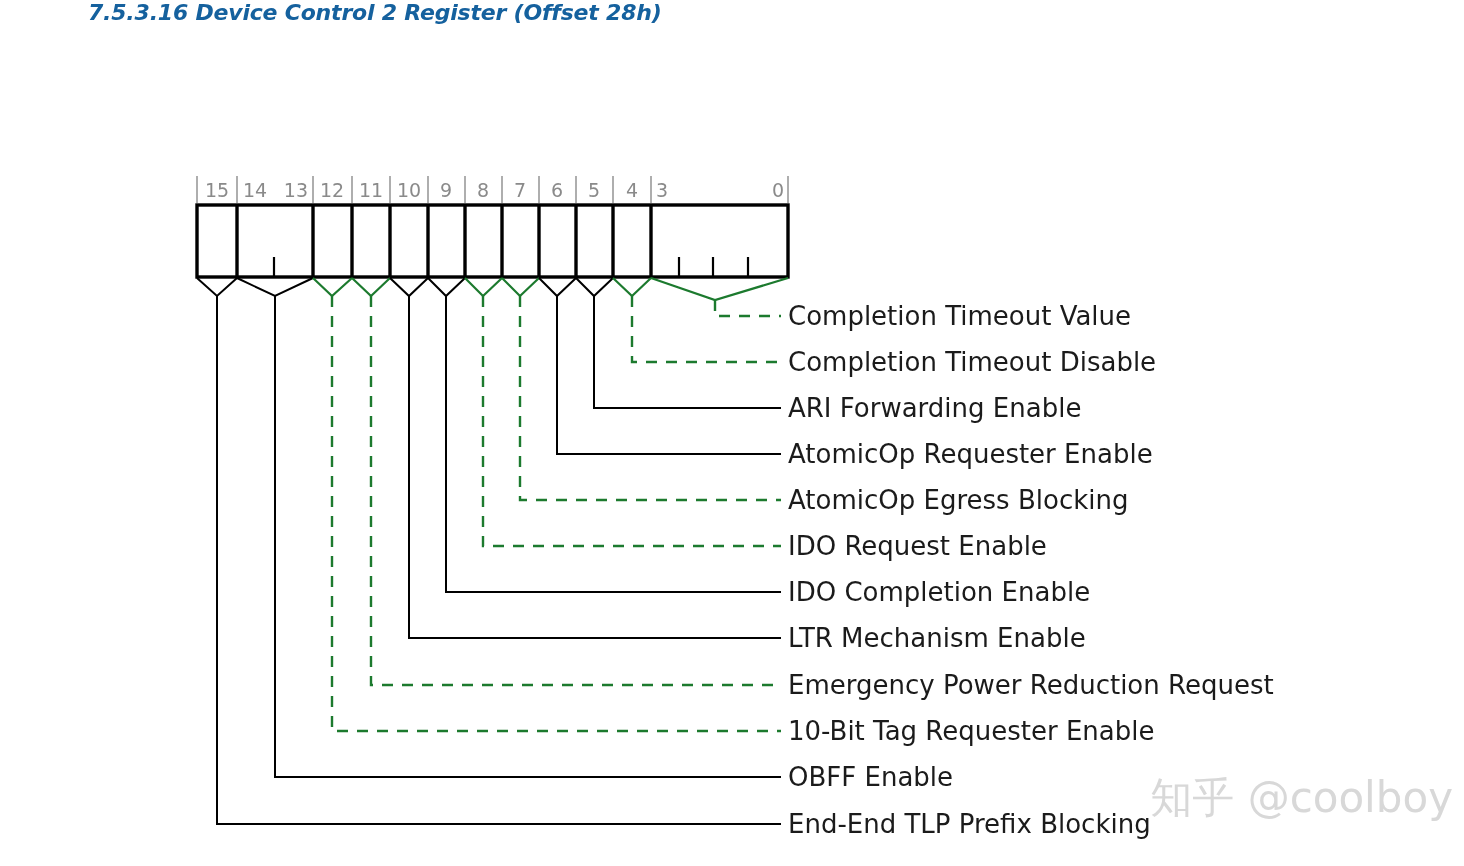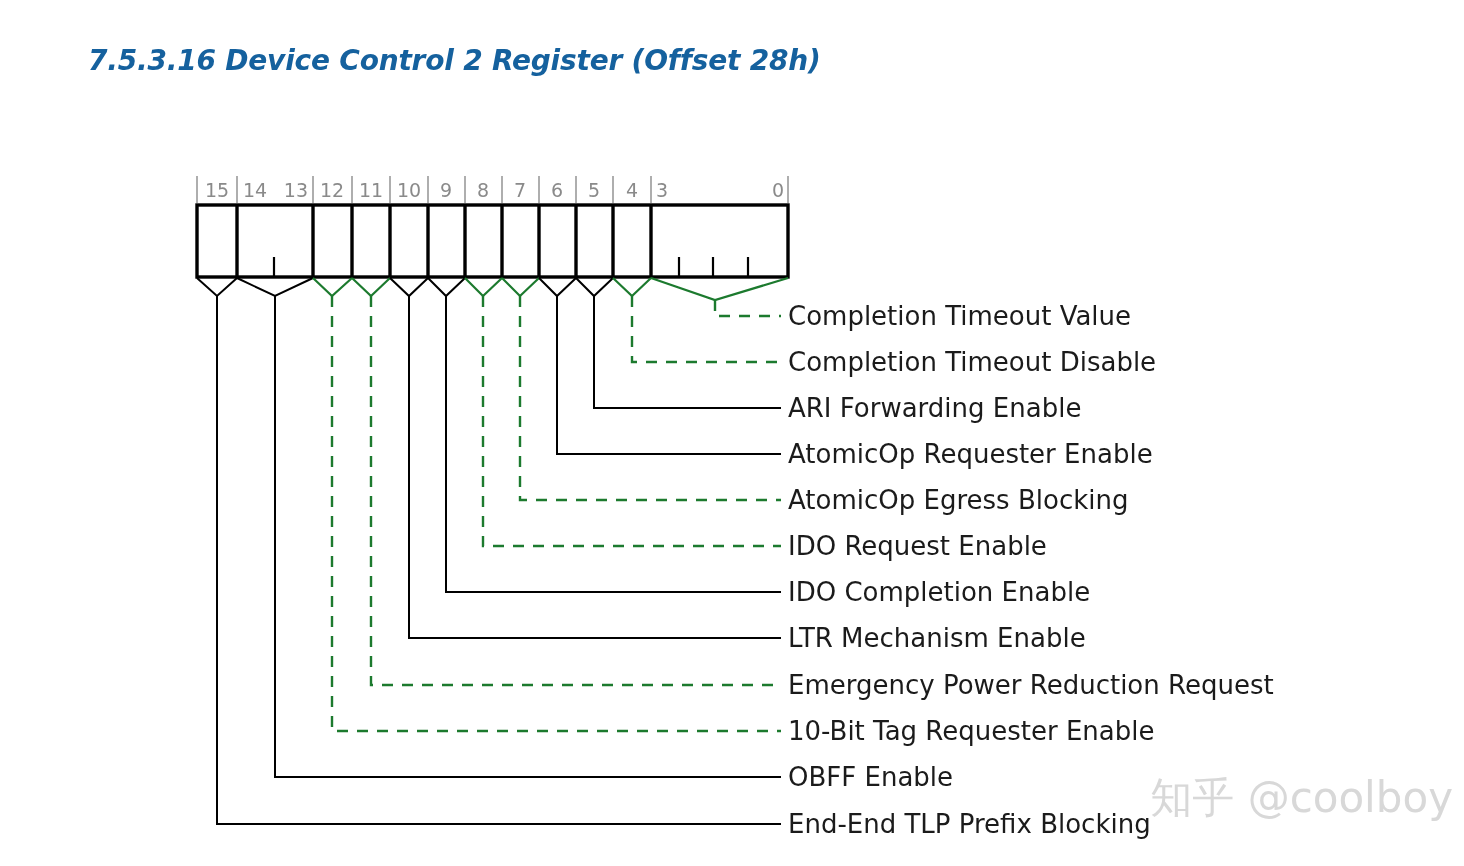--- a/index.html
+++ b/index.html
@@ -6,28 +6,27 @@
   body{
     width:1464px;height:866px;
     background:#ffffff;
     font-family:"DejaVu Sans","Liberation Sans",sans-serif;
     overflow:hidden;
     position:relative;
   }
   #page-title{
     position:absolute;
     left:88px; top:0px;
-    font-size:28px;
+    font-size:22px;
     font-weight:bold;
     font-style:italic;
     color:#15619E;
     letter-spacing:-0.2px;
     white-space:nowrap;
     font-family:"DejaVu Sans","Liberation Sans",sans-serif;
-    margin-top:44px;
   }
   #diagram{
     position:absolute;
     left:0; top:0;
     width:1464px; height:866px;
   }
   .bitnum{
     font-family:"DejaVu Sans","Liberation Sans",sans-serif;
     font-size:19px;
     fill:#8a8a8a;

